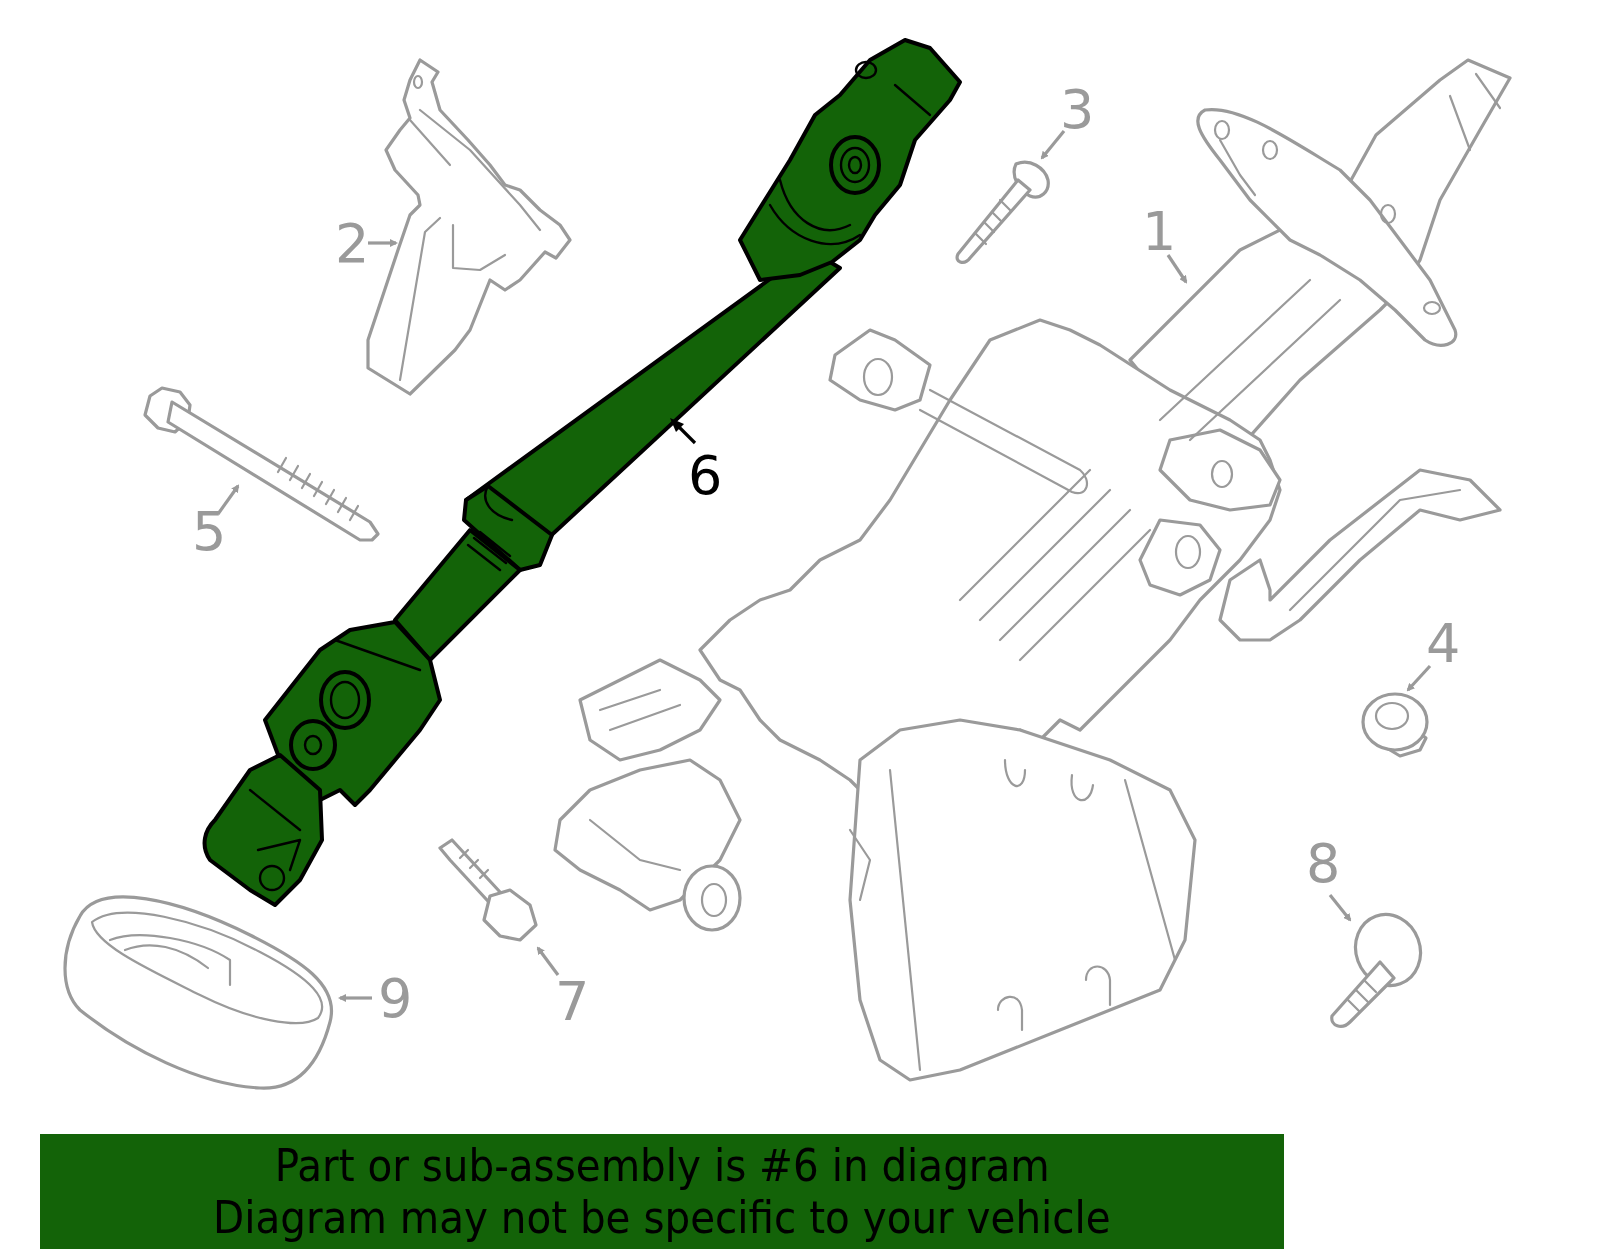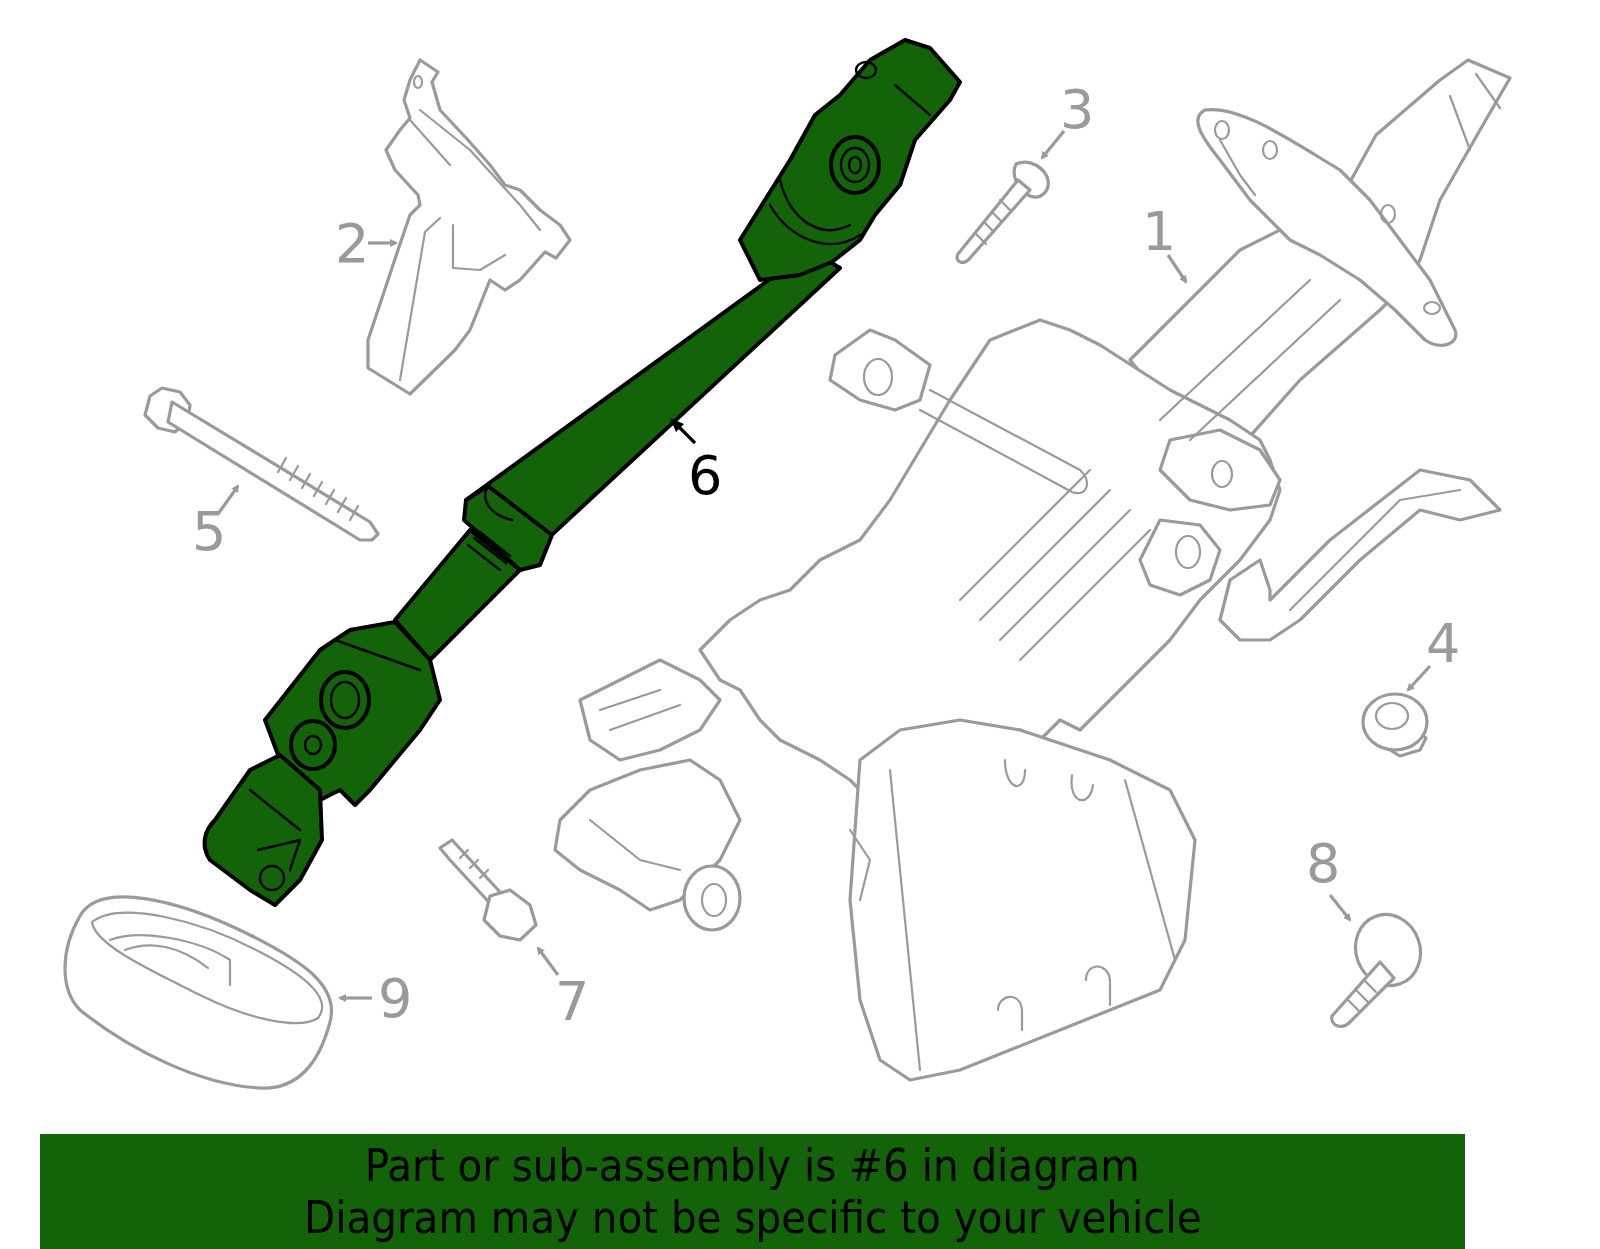--- a/index.html
+++ b/index.html
@@ -6,21 +6,21 @@
     body { width: 1600px; height: 1249px; position: relative; overflow: hidden; font-family: "DejaVu Sans", sans-serif; }
     #diagram { position: absolute; left: 0; top: 0; width: 1600px; height: 1130px; }
     .gthin { fill: none; stroke: #9a9a9a; stroke-width: 2.2; stroke-linejoin: round; stroke-linecap: round; }
     .gfill { fill: #ffffff; stroke: #9a9a9a; stroke-width: 3.2; stroke-linejoin: round; }
     .part6 { fill: #136308; stroke: #000; stroke-width: 4; stroke-linejoin: round; }
     .p6line { fill: none; stroke: #000; stroke-width: 2.4; stroke-linejoin: round; stroke-linecap: round; }
     .callout-num { font-family: "DejaVu Sans", sans-serif; font-size: 54px; fill: #9a9a9a; }
     .callout-num.active { fill: #000000; }
     .arrow { stroke: #9a9a9a; stroke-width: 3.2; fill: none; }
     #banner {
-      position: absolute; left: 40px; top: 1134px; width: 1425px; height: 115px;
+      position: absolute; left: 40px; top: 1134px; width: 1244px; height: 115px;
       background: #136308;
       display: flex; flex-direction: column; align-items: center; justify-content: center;
     }
     #banner .line {
       font-family: "DejaVu Sans", sans-serif; font-size: 44px; color: #000; line-height: 52px;
       white-space: nowrap; transform: scaleX(0.92);
     }
   </style>
 </head>
 <body>

